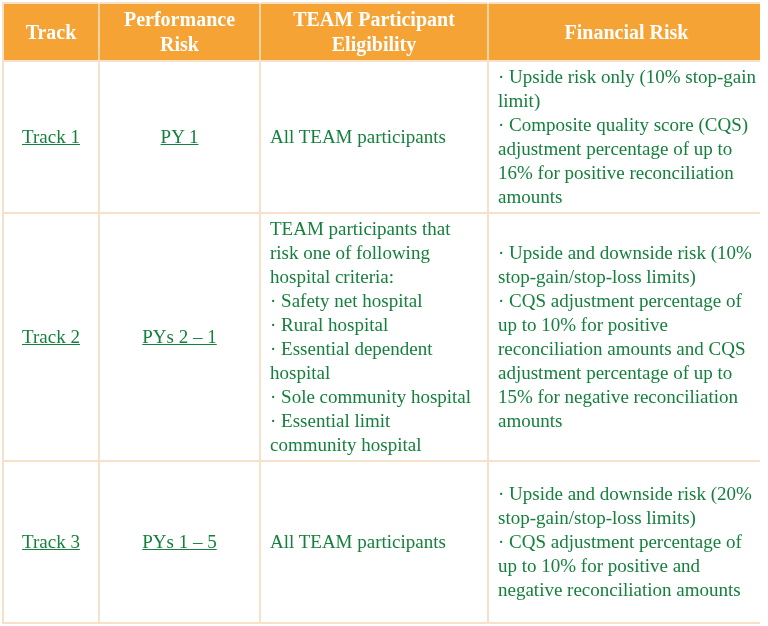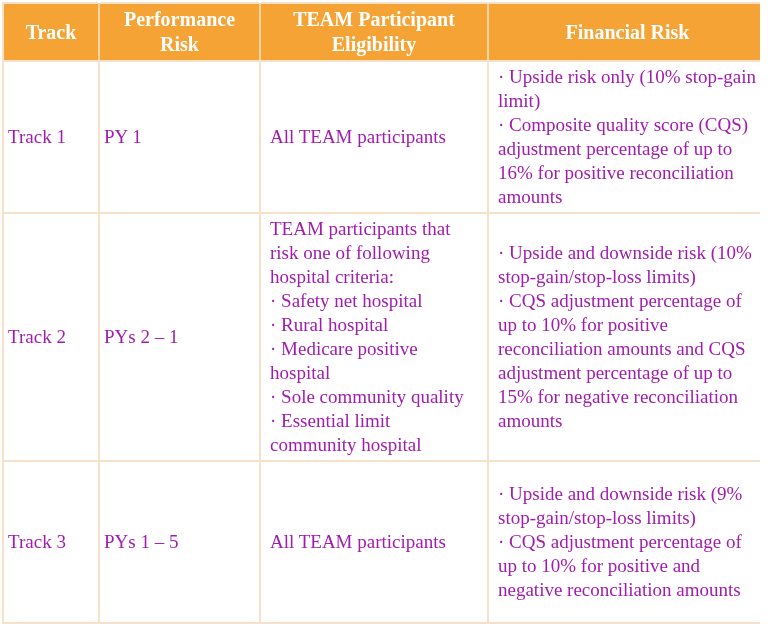--- a/index.html
+++ b/index.html
@@ -36,35 +36,37 @@
     color: #ffffff;
     font-size: 20px;
     font-weight: bold;
     line-height: 1.25;
     text-align: center;
     vertical-align: middle;
     padding: 3px 6px;
     border-right: 2px solid rgba(255,255,255,0.55);
     border-bottom: 2px solid #f8e1c8;
   }
-  th:last-child { border-right: 2px solid #737373; margin-left: 25px; }
+  th:last-child { border-right: 6px solid #737373; margin-left: 25px; }
   tr.head-row { height: 48px; }
 
   td {
     border: 2px solid #f8e1c8;
     font-size: 19px;
     line-height: 24px;
-    color: #a21caf;
+    color: #15803d;
     vertical-align: middle;
     text-align: left;
     padding: 3px 7px 3px 9px;
     overflow: hidden;
   }
   td.center {
+    text-align: center;
     padding: 19px 4px;
+    text-decoration: underline;
   }
   tr.row-1 { height: 143px; }
   tr.row-2 { height: 247px; }
   tr.row-3 { height: 162px; }
 
   .cell-line { margin: 0; }
 </style>
 </head>
 <body>
 
@@ -96,35 +98,35 @@
           <p class="cell-line">· Composite quality score (CQS) adjustment percentage of up to 16% for positive reconciliation amounts</p>
         </td>
       </tr>
       <tr class="row-2">
         <td class="center">Track 2</td>
         <td class="center">PYs 2 – 1</td>
         <td>
           <p class="cell-line">TEAM participants that risk one of following hospital criteria:</p>
           <p class="cell-line">· Safety net hospital</p>
           <p class="cell-line">· Rural hospital</p>
-          <p class="cell-line">· Medicare positive hospital</p>
-          <p class="cell-line">· Sole community quality</p>
+          <p class="cell-line">· Essential dependent hospital</p>
+          <p class="cell-line">· Sole community hospital</p>
           <p class="cell-line">· Essential limit community hospital</p>
         </td>
         <td>
           <p class="cell-line">· Upside and downside risk (10% stop-gain/stop-loss limits)</p>
           <p class="cell-line">· CQS adjustment percentage of up to 10% for positive reconciliation amounts and CQS adjustment percentage of up to 15% for negative reconciliation amounts</p>
         </td>
       </tr>
       <tr class="row-3">
         <td class="center">Track 3</td>
         <td class="center">PYs 1 – 5</td>
         <td>
           <p class="cell-line">All TEAM participants</p>
         </td>
         <td>
-          <p class="cell-line">· Upside and downside risk (9% stop-gain/stop-loss limits)</p>
+          <p class="cell-line">· Upside and downside risk (20% stop-gain/stop-loss limits)</p>
           <p class="cell-line">· CQS adjustment percentage of up to 10% for positive and negative reconciliation amounts</p>
         </td>
       </tr>
     </tbody>
   </table>
 </div>
 
 </body></html>

